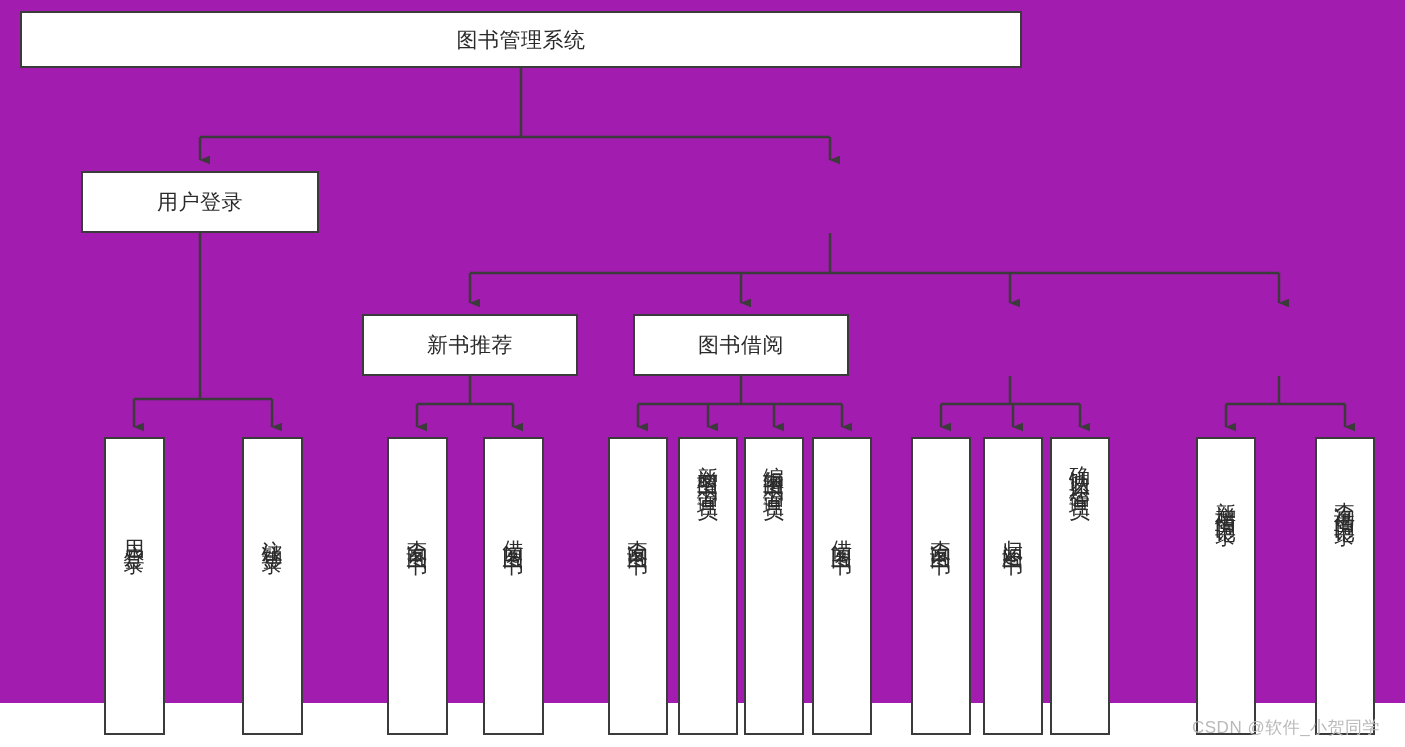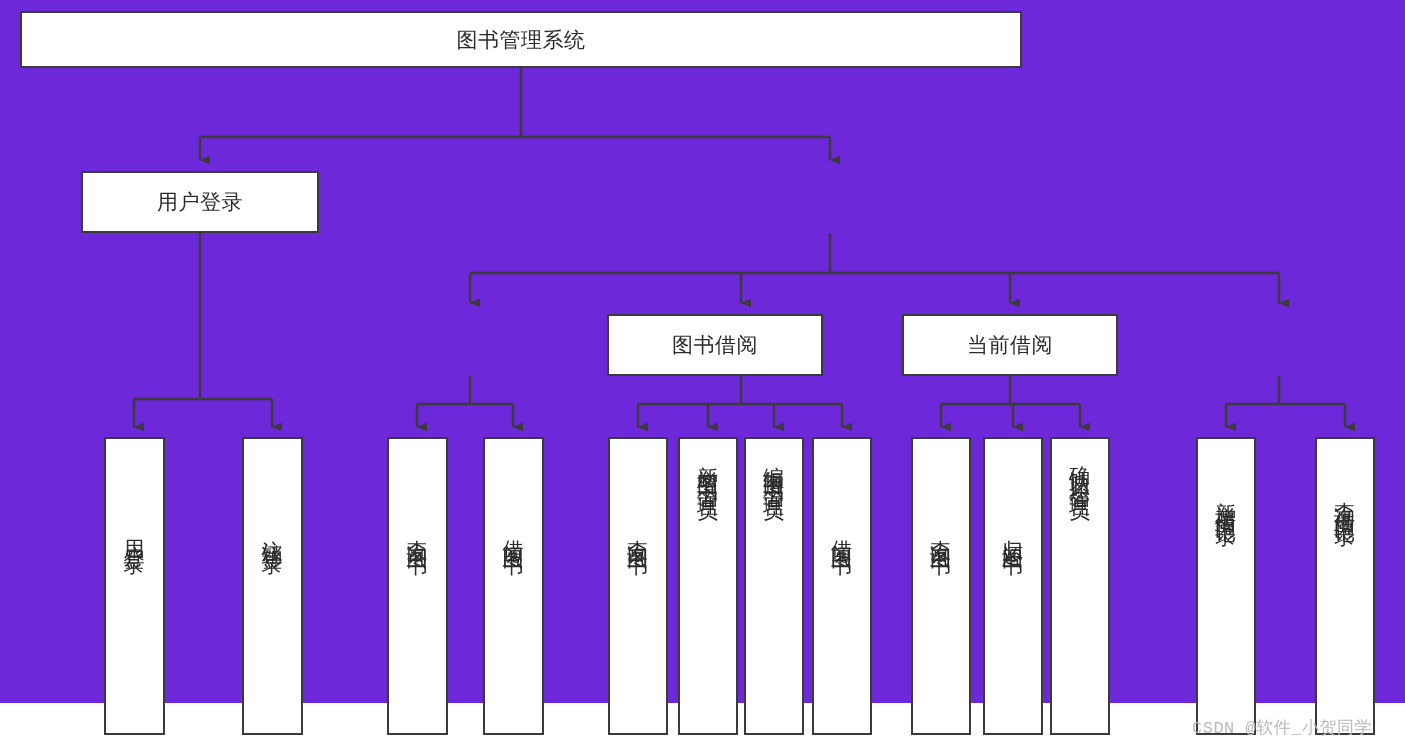--- a/index.html
+++ b/index.html
@@ -10,21 +10,21 @@
   body {
     width: 1405px;
     height: 747px;
     overflow: hidden;
     font-family: "Liberation Sans", "DejaVu Sans", sans-serif;
   }
   #diagram-root {
     position: relative;
     width: 1405px;
     height: 703px;
-    background: #6d28d9;
+    background: #a21caf;
   }
   svg.diagram-canvas {
     position: absolute;
     left: 0;
     top: 0;
     width: 1405px;
     height: 747px;
   }
   
   .node-box {
@@ -59,21 +59,21 @@
     line-height: 1;
     white-space: nowrap;
     display: block;
   }
   .watermark {
     position: absolute;
     font-size: 17px;
     color: #b9b9b9;
     white-space: nowrap;
     letter-spacing: 0.5px;
-    font-family: Liberation Mono, monospace;
+    font-family: Liberation Sans, sans-serif;
   }
 </style>
 </head>
 <body>
 
 <div id="diagram-root">
 
   <svg class="diagram-canvas" viewBox="0 0 1405 747">
     <defs>
       <marker id="arrowhead" markerWidth="9" markerHeight="11" refX="4.5" refY="10.4" orient="auto" markerUnits="userSpaceOnUse">
@@ -125,25 +125,25 @@
   </svg>
 
   <div class="node-box" id="box-root" style="left: 20px; top: 11px; width: 1002px; height: 57px;">
     <span class="node-label-h">图书管理系统</span>
   </div>
 
   <div class="node-box" id="box-l2-0" style="left: 81px; top: 171px; width: 238px; height: 62px;">
     <span class="node-label-h">用户登录</span>
   </div>
 
-  <div class="node-box" id="box-l3-1" style="left: 607px; top: 314px; width: 216px; height: 62px;">
+  <div class="node-box" id="box-l3-0" style="left: 362px; top: 314px; width: 216px; height: 62px;">
+    <span class="node-label-h">新书推荐</span>
+  </div>
+  <div class="node-box" id="box-l3-1" style="left: 633px; top: 314px; width: 216px; height: 62px;">
     <span class="node-label-h">图书借阅</span>
-  </div>
-  <div class="node-box" id="box-l3-2" style="left: 902px; top: 314px; width: 216px; height: 62px;">
-    <span class="node-label-h">当前借阅</span>
   </div>
 
   <div class="node-box leaf" id="box-leaf-0" style="left: 104px; top: 437px; width: 61px; height: 298px;">
     <span class="node-label-v" style="margin-top: 80px;">用户登录</span>
   </div>
   <div class="node-box leaf" id="box-leaf-1" style="left: 242px; top: 437px; width: 61px; height: 298px;">
     <span class="node-label-v" style="margin-top: 80px;">注销登录</span>
   </div>
   <div class="node-box leaf" id="box-leaf-2" style="left: 387px; top: 437px; width: 61px; height: 298px;">
     <span class="node-label-v" style="margin-top: 80px;">查询图书</span>

